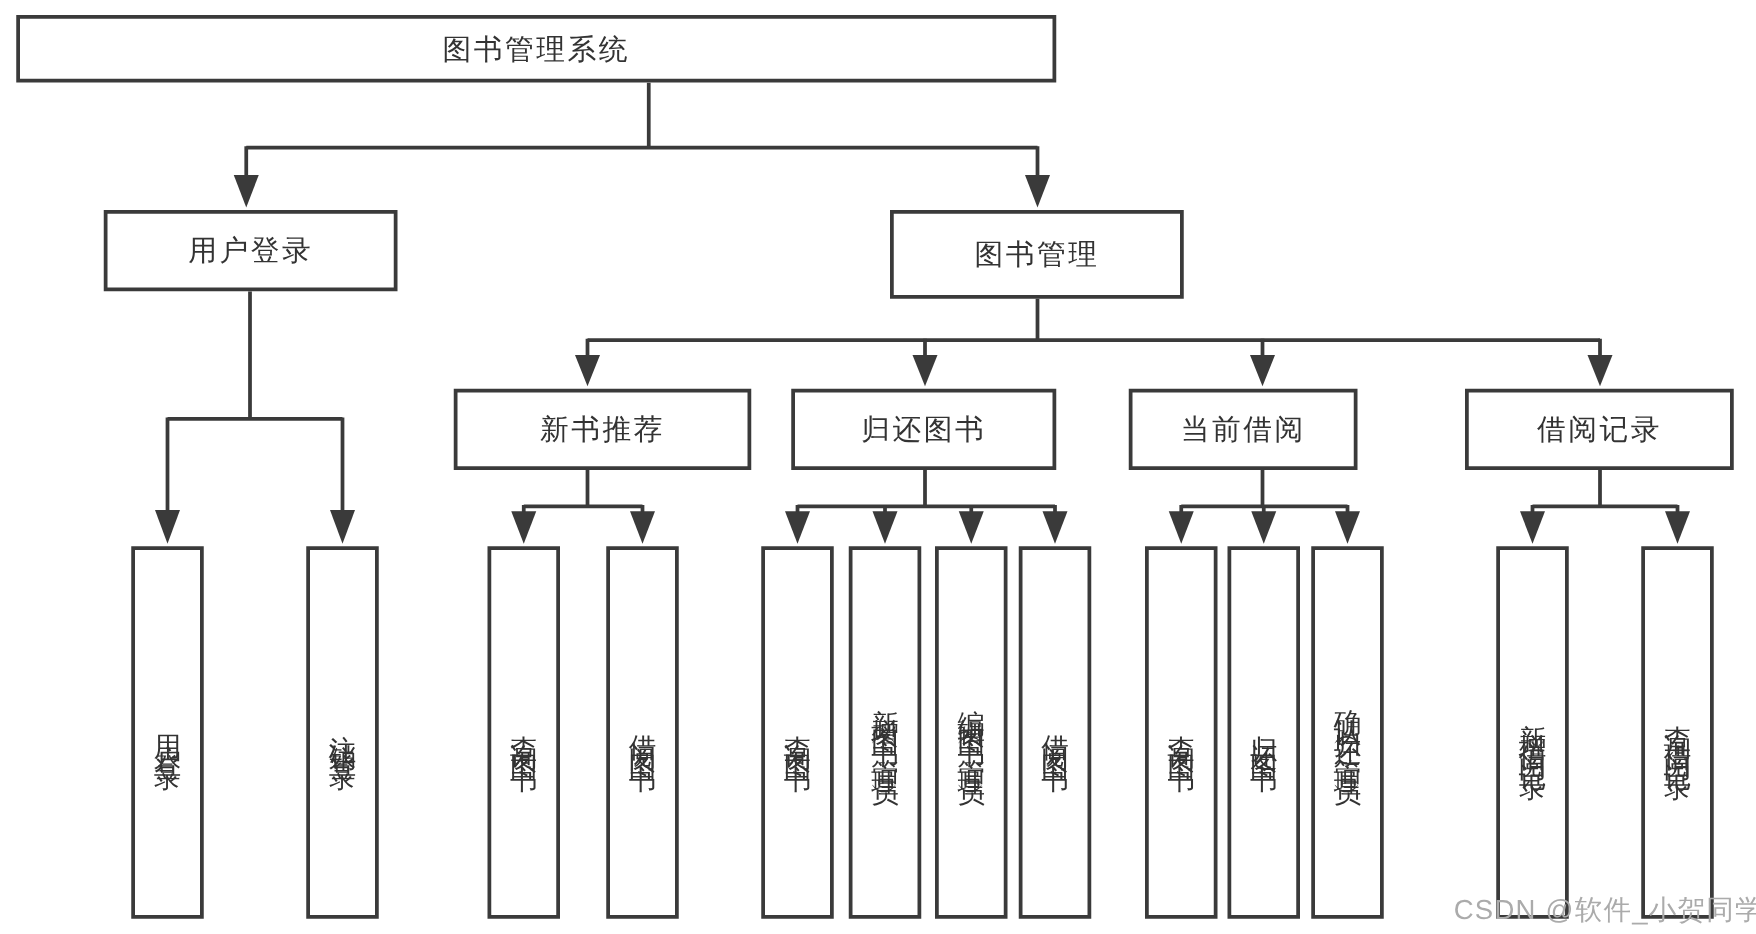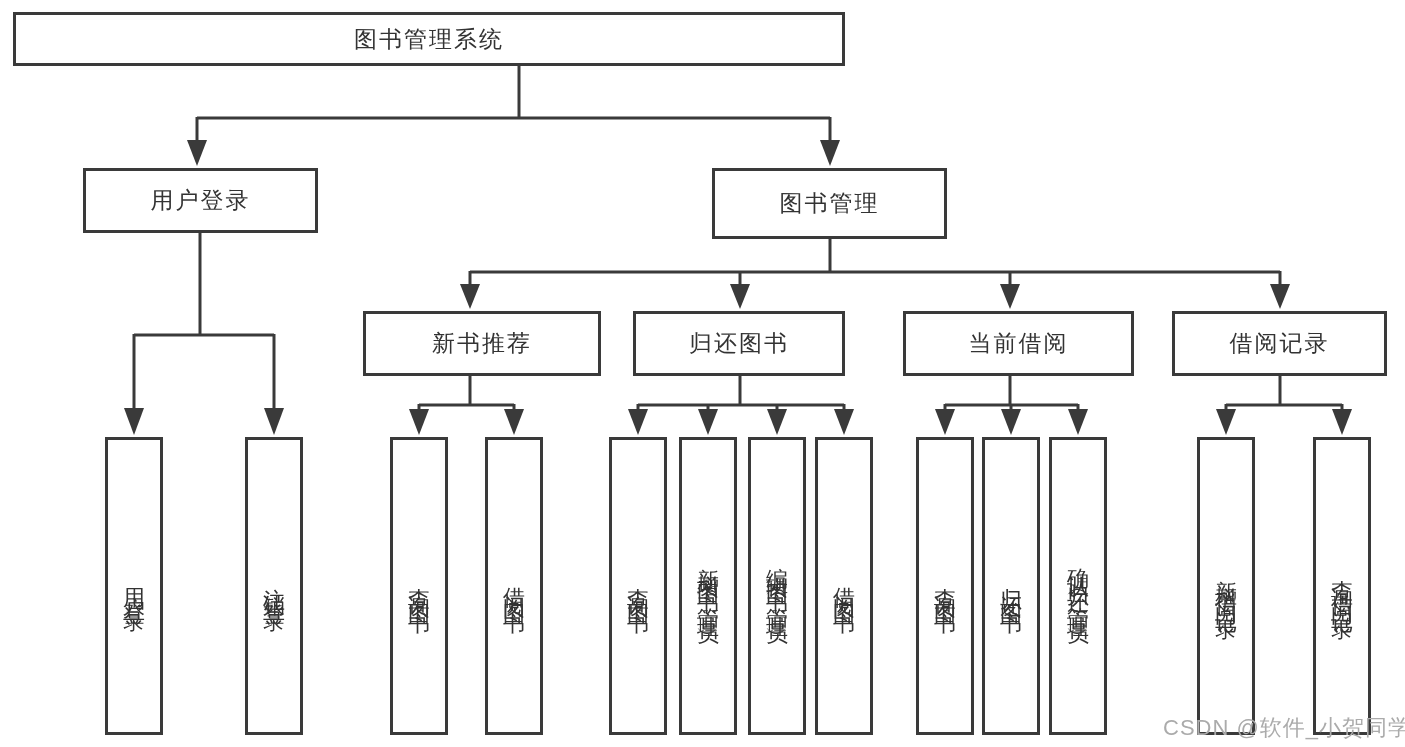--- a/index.html
+++ b/index.html
@@ -123,21 +123,21 @@
     </g>
   </svg>
 
   <div class="node h" style="left:13px;top:12px;width:832px;height:54px">图书管理系统</div>
 
   <div class="node h" style="left:83px;top:168px;width:235px;height:65px">用户登录</div>
   <div class="node h" style="left:712px;top:168px;width:235px;height:71px">图书管理</div>
 
   <div class="node h" style="left:363px;top:311px;width:238px;height:65px">新书推荐</div>
   <div class="node h" style="left:633px;top:311px;width:212px;height:65px">归还图书</div>
-  <div class="node h" style="left:903px;top:311px;width:231px;height:65px">当前借阅</div>
+  <div class="node h" style="left:903px;top:311px;width:183px;height:65px">当前借阅</div>
   <div class="node h" style="left:1172px;top:311px;width:215px;height:65px">借阅记录</div>
 
   <div class="node v" style="left:105px;top:437px;width:58px;height:298px">用户登录</div>
   <div class="node v" style="left:245px;top:437px;width:58px;height:298px">注销登录</div>
 
   <div class="node v" style="left:390px;top:437px;width:58px;height:298px">查询图书</div>
   <div class="node v" style="left:485px;top:437px;width:58px;height:298px">借阅图书</div>
 
   <div class="node v" style="left:609px;top:437px;width:58px;height:298px">查询图书</div>
   <div class="node v" style="left:679px;top:437px;width:58px;height:298px">新增图书（管理员）</div>

